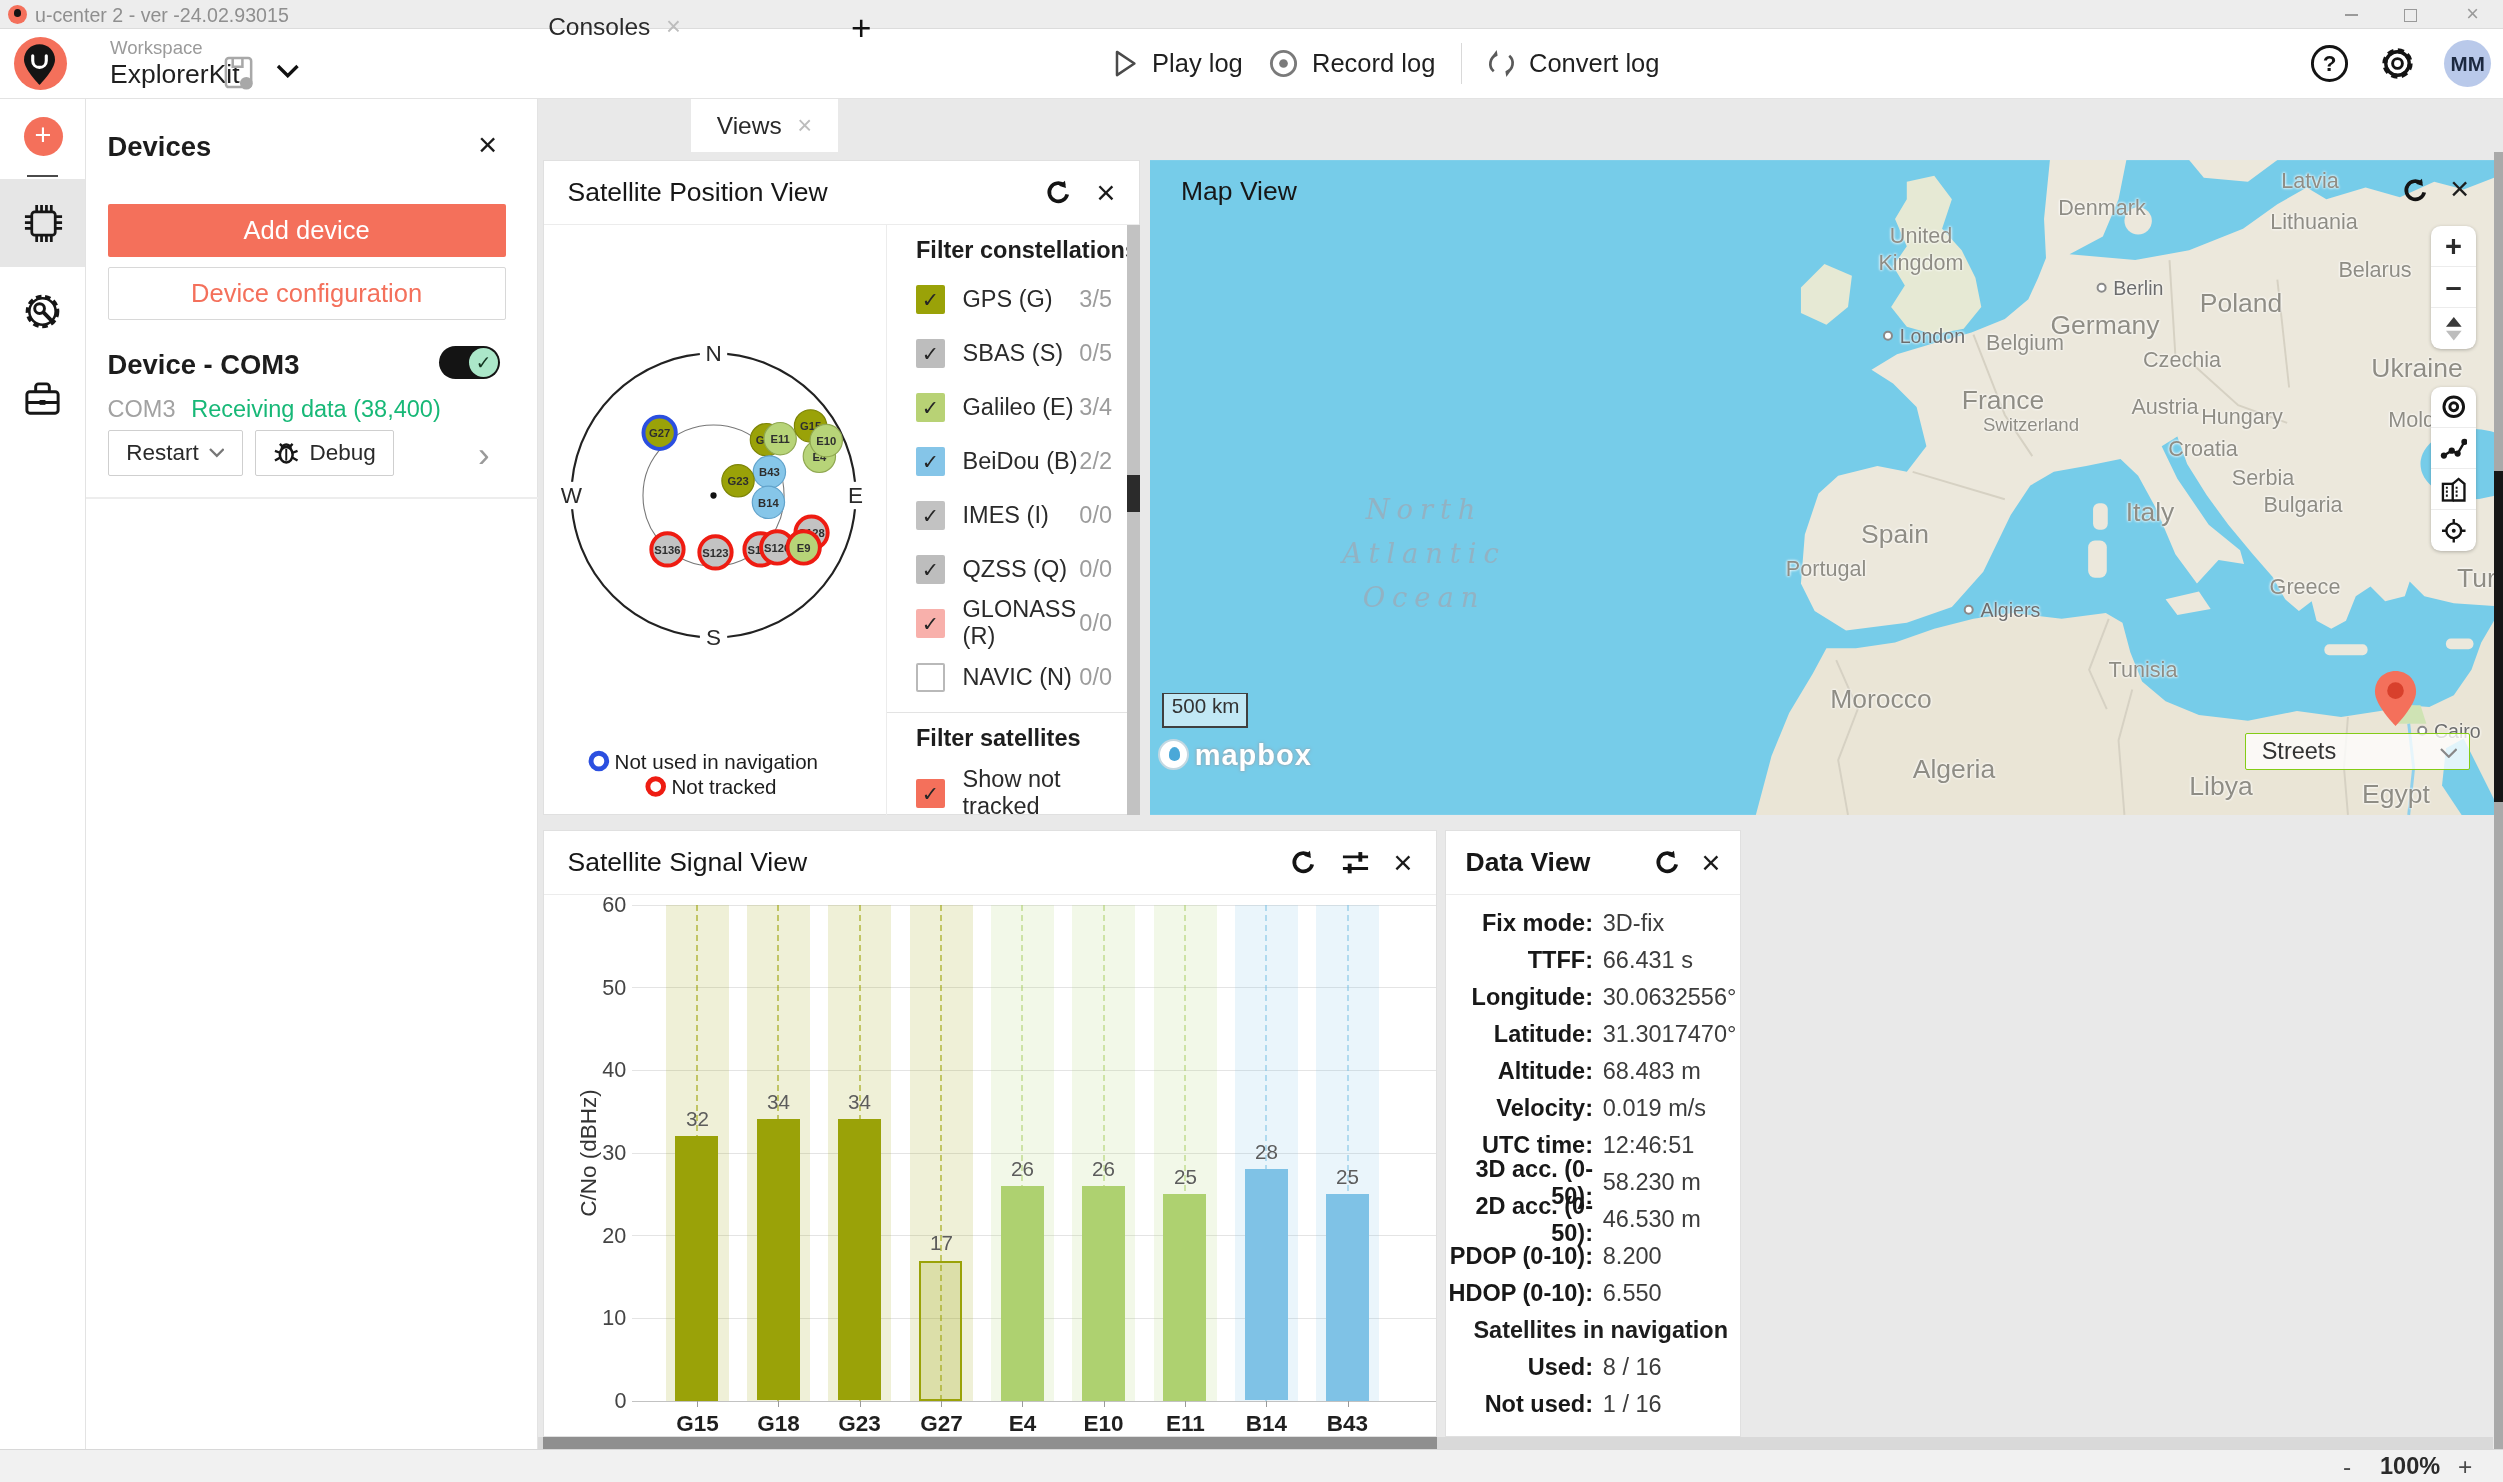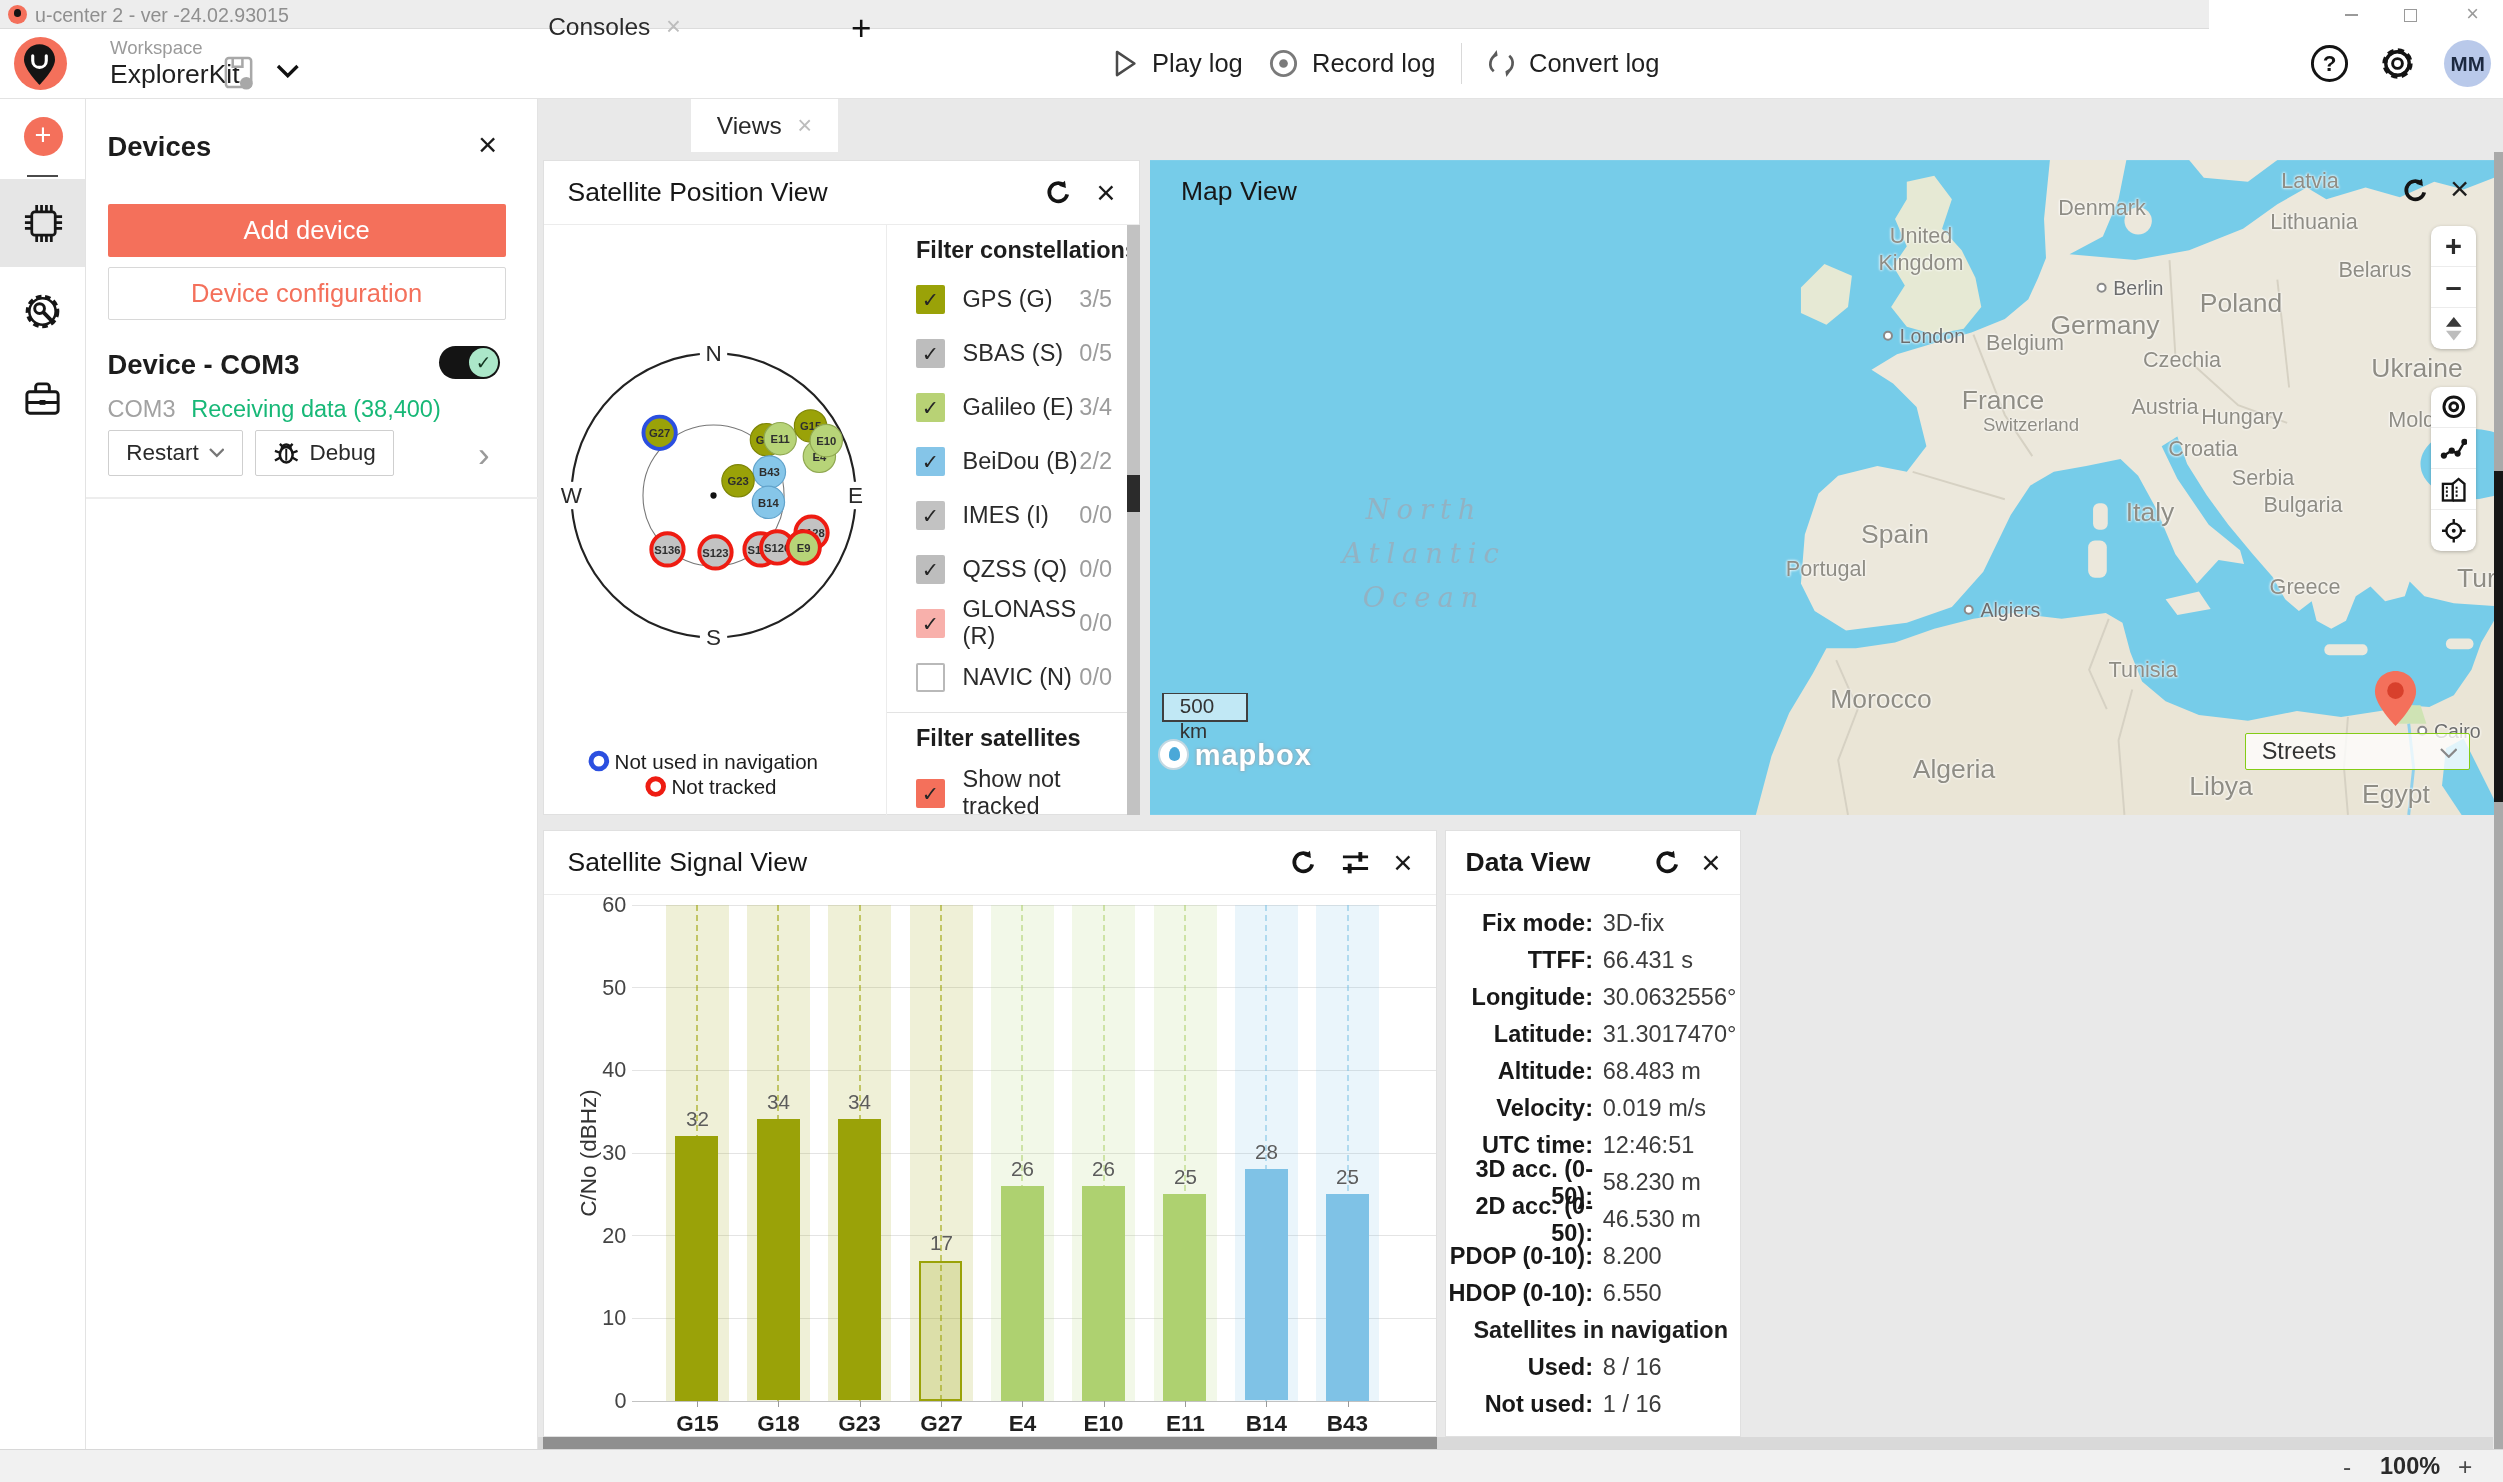--- a/index.html
+++ b/index.html
@@ -1,21 +1,21 @@
 <!DOCTYPE html>
 <html><head>
 <meta charset="utf-8">
 <style>
   * { margin:0; padding:0; box-sizing:border-box; }
   body { font-family:"Liberation Sans","DejaVu Sans",sans-serif; background:#fff; }
   .stage { position:relative; width:2503px; height:1483px; overflow:hidden; background:#fff; color:#1d1d1d; }
   .abs { position:absolute; }
 
   
-  .titlebar { position:absolute; left:0; top:0; width:2209px; height:29px; background:#ededed; border-bottom:1px solid #dcdcdc; }
+  .titlebar { position:absolute; left:0; top:0; width:2503px; height:29px; background:#ededed; border-bottom:1px solid #dcdcdc; }
   .titlebar .appico { position:absolute; left:7.8px; top:4.9px; width:19.6px; height:19.6px; border-radius:50%; background:#f4705b; }
   .titlebar .appico::after { content:""; position:absolute; left:5.9px; top:3.9px; width:7.8px; height:7.8px; border-radius:50% 50% 50% 50%/55% 55% 45% 45%; background:#141414; }
   .titlebar .ttl { position:absolute; left:35px; top:3.9px; font-size:19.6px; color:#8f8f8f; }
   .wbtn { position:absolute; top:0; width:45px; height:28px; text-align:center; color:#9a9a9a; font-size:21.6px; line-height:28px; }
   .wbtn .sq { display:inline-block; width:12.7px; height:12.7px; border:1.5px solid #9a9a9a; vertical-align:middle; }
   .wbtn .mn { display:inline-block; width:13.7px; border-bottom:2px solid #9a9a9a; vertical-align:middle; }
 
   
   .appheader { position:absolute; left:0; top:29px; width:2503px; height:70px; background:#fff; border-bottom:1px solid #e3e3e3; }
   .logo { position:absolute; left:13.7px; top:7.8px; width:53px; height:53px; border-radius:50%; background:#f4705b; }
@@ -80,21 +80,21 @@
 
   
   .mappanel { overflow:hidden; border:none; }
   .maptitle { position:absolute; left:31px; top:15.7px; font-size:26.5px; font-weight:500; color:#171717; z-index:6; }
   .mapico { position:absolute; top:16.7px; z-index:6; }
   .mlabel { position:absolute; transform:translate(-50%,-50%); white-space:pre-line; text-align:center; color:#8f8d85; text-shadow:0 0 2.9px #fff,0 0 2.9px #fff; z-index:3; line-height:1.25; }
   .mlabel.lg { font-size:26.5px; } .mlabel.md { font-size:21.6px; } .mlabel.sm { font-size:18.6px; }
   .mlabel.city { font-size:19.6px; color:#6d6d6d; display:flex; align-items:center; gap:6.9px; white-space:nowrap; }
   .citydot { width:9.8px; height:9.8px; border-radius:50%; background:#fff; border:2.5px solid #8a8a8a; flex:none; }
   .mlabel.ocean { font-family:"DejaVu Serif",serif; font-style:italic; font-size:27.4px; letter-spacing:6.9px; color:#92b2c3; line-height:1.6; text-shadow:none; }
-  .mapscale { position:absolute; left:11.8px; top:533px; width:86px; height:29px; background:rgba(255,255,255,.55); border:2.9px solid #3f3f3f; border-top:1px solid #3f3f3f; font-size:20.6px; color:#333; padding-left:16px; line-height:24.5px; z-index:4; }
+  .mapscale { position:absolute; left:11.8px; top:533px; width:86px; height:35px; background:rgba(255,255,255,.55); border:2.9px solid #3f3f3f; border-top:1px solid #3f3f3f; font-size:20.6px; color:#333; padding-left:8px; line-height:24.5px; z-index:4; }
   .mapattr { position:absolute; left:7.8px; top:579px; display:flex; gap:5.9px; z-index:4; }
   .mapattr .mb-circle { width:31px; height:31px; border-radius:50%; background:#fff; border:2px solid #c3d8e2; position:relative; }
   .mapattr .mb-circle::after { content:""; position:absolute; left:8.8px; top:5.9px; width:11.8px; height:13.7px; border-radius:50% 50% 50% 50%/60% 60% 40% 40%; background:#4aa8d8; }
   .mapattr .mb-word { font-size:29px; font-weight:700; color:#fff; text-shadow:0 0 3.9px #8fa8b4,0 0 2px #8fa8b4; letter-spacing:1px; }
   .coordbar { position:absolute; left:0; top:621px; width:1344px; height:33px; background:rgba(226,243,251,.88); font-size:22.5px; color:#333; line-height:33px; padding-left:9.8px; z-index:4; }
   .streets { position:absolute; left:1095px; top:573px; width:225px; height:37px; background:rgba(255,255,255,.78); border:1px solid #84cc16; border-radius:2px; font-size:23.5px; color:#333; line-height:35px; padding:0 15.7px; z-index:4; }
   .streets svg { position:absolute; right:11.8px; top:13.7px; }
   .mctl { position:absolute; width:45px; background:#fff; border-radius:9.8px; box-shadow:0 1px 3.9px rgba(0,0,0,.25); z-index:4; }
   .mbtn { width:45px; height:41px; display:flex; align-items:center; justify-content:center; border-bottom:1px solid #ececec; font-size:29px; font-weight:600; color:#2b2b2b; }
   .mbtn:last-child { border-bottom:none; }

